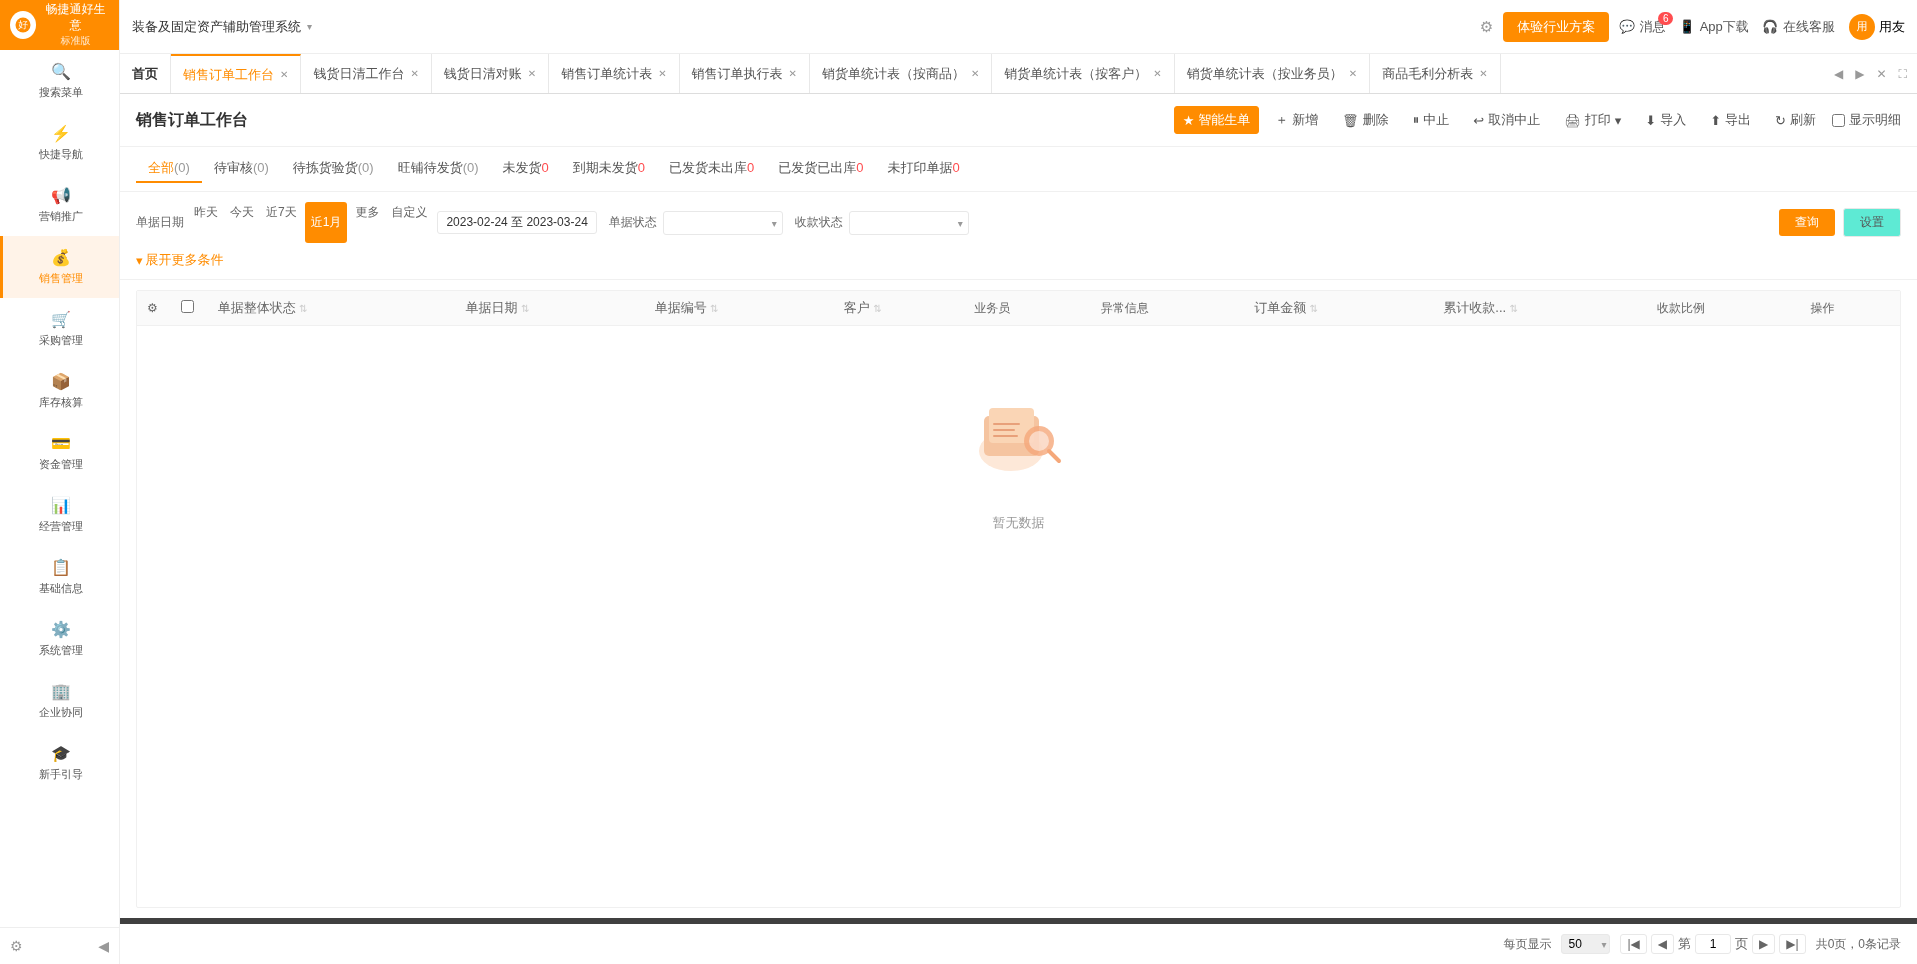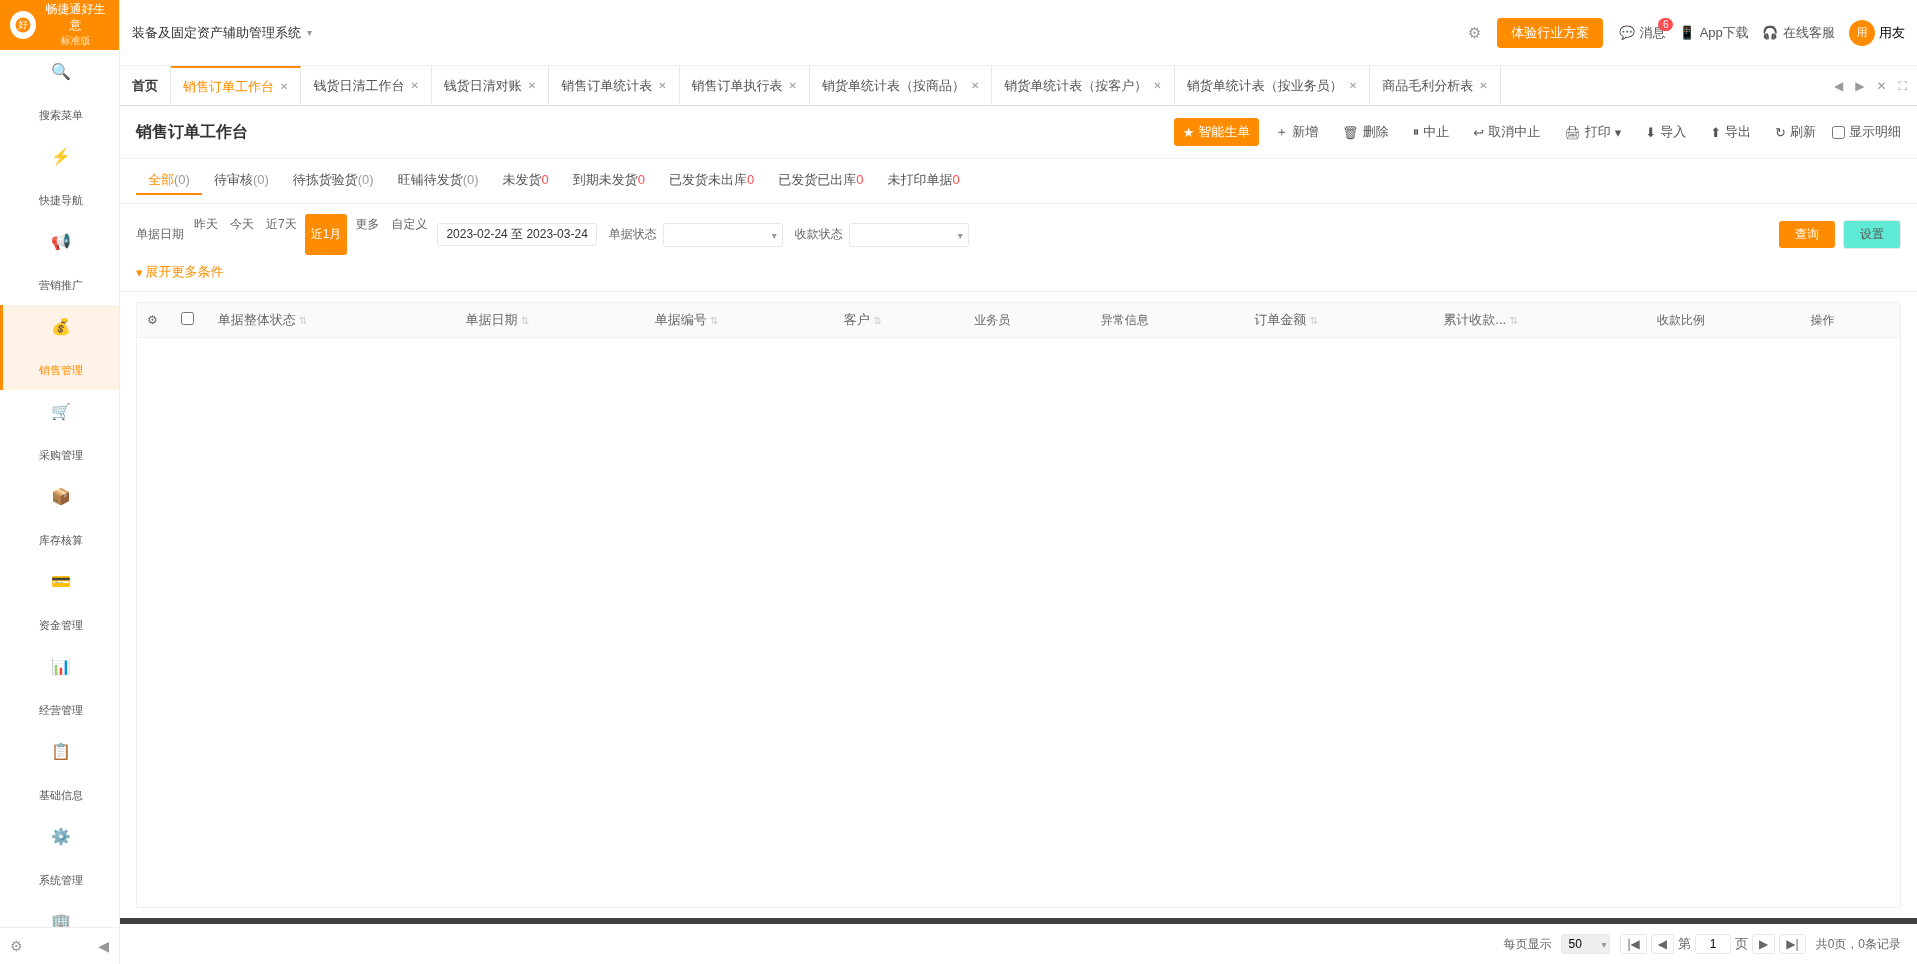--- a/index.html
+++ b/index.html
@@ -9,29 +9,29 @@
     .sidebar { width: 120px; background: #fff; display: flex; flex-direction: column; border-right: 1px solid #eee; flex-shrink: 0; }
     .sidebar-logo { background: #ff8c00; color: #fff; padding: 10px; text-align: center; height: 50px; display: flex; align-items: center; justify-content: center; gap: 6px; }
     .sidebar-logo .logo-icon { width: 28px; height: 28px; background: #fff; border-radius: 50%; display: flex; align-items: center; justify-content: center; }
     .sidebar-logo .logo-icon svg { width: 18px; height: 18px; }
     .sidebar-logo-text { font-size: 12px; color: #fff; line-height: 1.3; }
     .sidebar-logo-sub { font-size: 10px; color: rgba(255,255,255,0.8); }
     .sidebar-nav { flex: 1; overflow-y: auto; }
     .sidebar-nav-item { display: flex; flex-direction: column; align-items: center; padding: 12px 8px; cursor: pointer; color: #555; border-left: 3px solid transparent; gap: 4px; }
     .sidebar-nav-item.active { background: #fff3e8; color: #ff8c00; border-left-color: #ff8c00; }
     .sidebar-nav-item .nav-icon { font-size: 16px; }
-    .sidebar-nav-item .nav-label { font-size: 11px; margin-top: 23px; }
+    .sidebar-nav-item .nav-label { font-size: 11px; }
     .sidebar-bottom { padding: 10px; display: flex; justify-content: space-between; border-top: 1px solid #eee; }
     .sidebar-bottom-btn { background: none; border: none; cursor: pointer; color: #999; font-size: 14px; }
 
     
     .main { flex: 1; display: flex; flex-direction: column; overflow: hidden; }
 
     
-    .topbar { height: 66px; background: #fff; display: flex; align-items: center; padding: 0 12px; border-bottom: 1px solid #eee; gap: 16px; flex-shrink: 0; }
+    .topbar { height: 54px; background: #fff; display: flex; align-items: center; padding: 0 12px; border-bottom: 1px solid #eee; gap: 10px; flex-shrink: 0; }
     .topbar-title { font-size: 13px; color: #333; flex: 1; display: flex; align-items: center; gap: 6px; }
     .topbar-title .dropdown-arrow { font-size: 10px; color: #999; }
     .topbar-settings { color: #999; font-size: 15px; cursor: pointer; }
     .topbar-btn { background: #ff8c00; color: #fff; border: none; border-radius: 4px; padding: 6px 14px; cursor: pointer; font-size: 13px; }
     .topbar-actions { display: flex; align-items: center; gap: 14px; margin-left: auto; }
     .topbar-action-item { display: flex; align-items: center; gap: 4px; color: #555; cursor: pointer; font-size: 12px; position: relative; }
     .topbar-badge { background: #ff4d4f; color: #fff; border-radius: 10px; font-size: 10px; padding: 1px 5px; position: absolute; top: -6px; right: -8px; }
     .topbar-user { display: flex; align-items: center; gap: 4px; cursor: pointer; }
     .user-avatar { width: 26px; height: 26px; background: #ff8c00; border-radius: 50%; display: flex; align-items: center; justify-content: center; color: #fff; font-size: 11px; }
 
@@ -429,20 +429,36 @@
                 <span class="sort-icon">⇅</span>
               </th>
               <th>收款比例</th>
               <th>操作</th>
             </tr>
           </thead>
           <tbody id="table-body">
           </tbody>
         </table>
 
+        <div class="empty-state">
+          <div style="font-size:70px;color:#f5a87a;margin-bottom:12px;">
+            <svg width="100" height="100" viewBox="0 0 100 100" fill="none">
+              <ellipse cx="42" cy="65" rx="32" ry="20" fill="#fde8d8"></ellipse>
+              <rect x="15" y="30" width="55" height="40" rx="5" fill="#f5c4a0"></rect>
+              <rect x="20" y="22" width="45" height="35" rx="4" fill="#fad5b5"></rect>
+              <circle cx="70" cy="55" r="15" fill="#f5a87a" opacity="0.8"></circle>
+              <circle cx="70" cy="55" r="10" fill="#fff" opacity="0.5"></circle>
+              <line x1="80" y1="65" x2="90" y2="75" stroke="#f5a87a" stroke-width="4" stroke-linecap="round"></line>
+              <line x1="25" y1="38" x2="50" y2="38" stroke="#e8a07a" stroke-width="2" stroke-linecap="round"></line>
+              <line x1="25" y1="44" x2="45" y2="44" stroke="#e8a07a" stroke-width="2" stroke-linecap="round"></line>
+              <line x1="25" y1="50" x2="48" y2="50" stroke="#e8a07a" stroke-width="2" stroke-linecap="round"></line>
+            </svg>
+          </div>
+          <span class="empty-text">暂无数据</span>
+        </div>
       </div>
     </div>
 
     <div class="pagination">
       <span class="page-size-label">每页显示</span>
       <div class="page-size-wrap">
         <select class="page-size-select">
           <option value="20">20</option>
           <option value="50" selected="">50</option>
           <option value="100">100</option>

